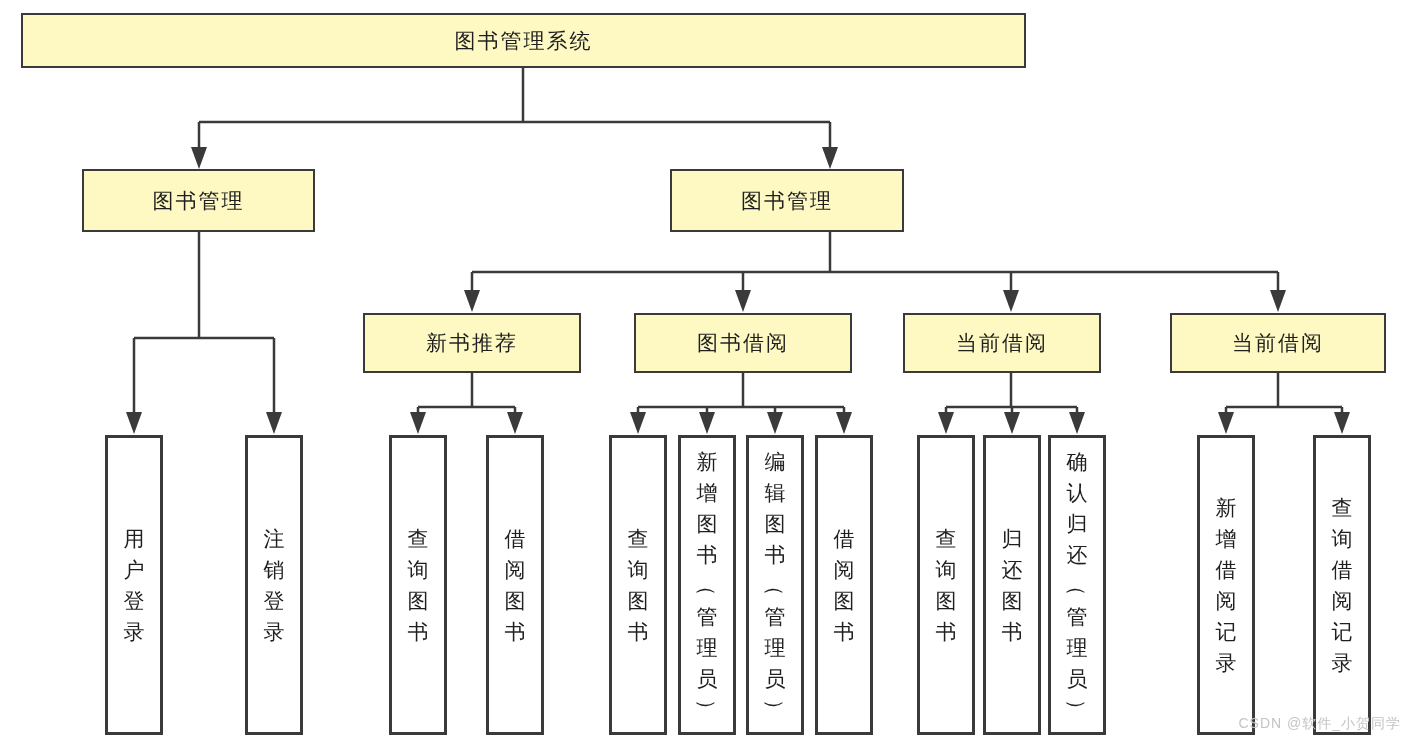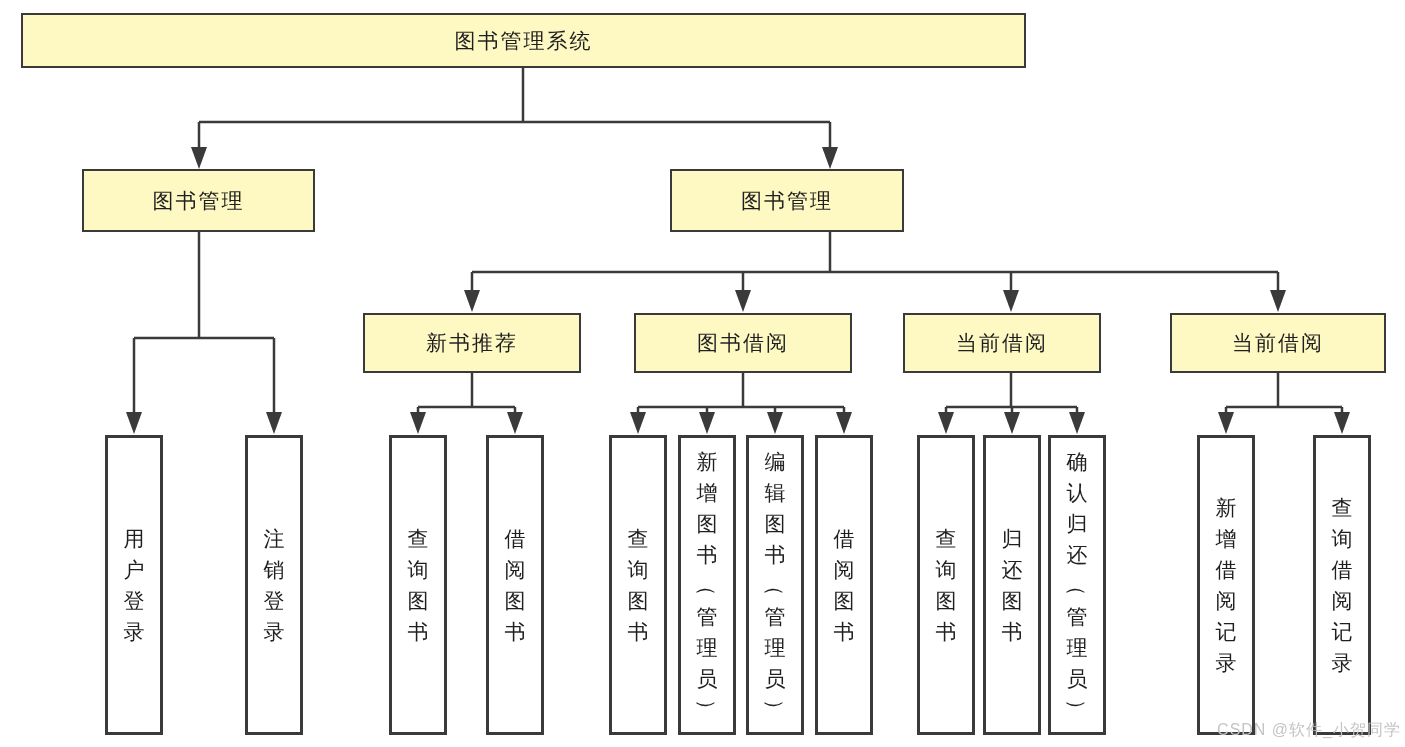--- a/index.html
+++ b/index.html
@@ -56,22 +56,22 @@
     font-size: 21px;
     margin: 5px 0;
     text-align: center;
   }
   .vbox .ch.rot {
     transform: rotate(90deg);
   }
   .watermark {
     position: absolute;
     right: 4px;
-    bottom: 6px;
-    font-size: 16px;
+    bottom: 14px;
+    font-size: 14px;
     color: #c4c4c4;
     letter-spacing: 1px;
     white-space: nowrap;
   }
 </style>
 </head>
 <body>
 
 <div class="stage">
 

